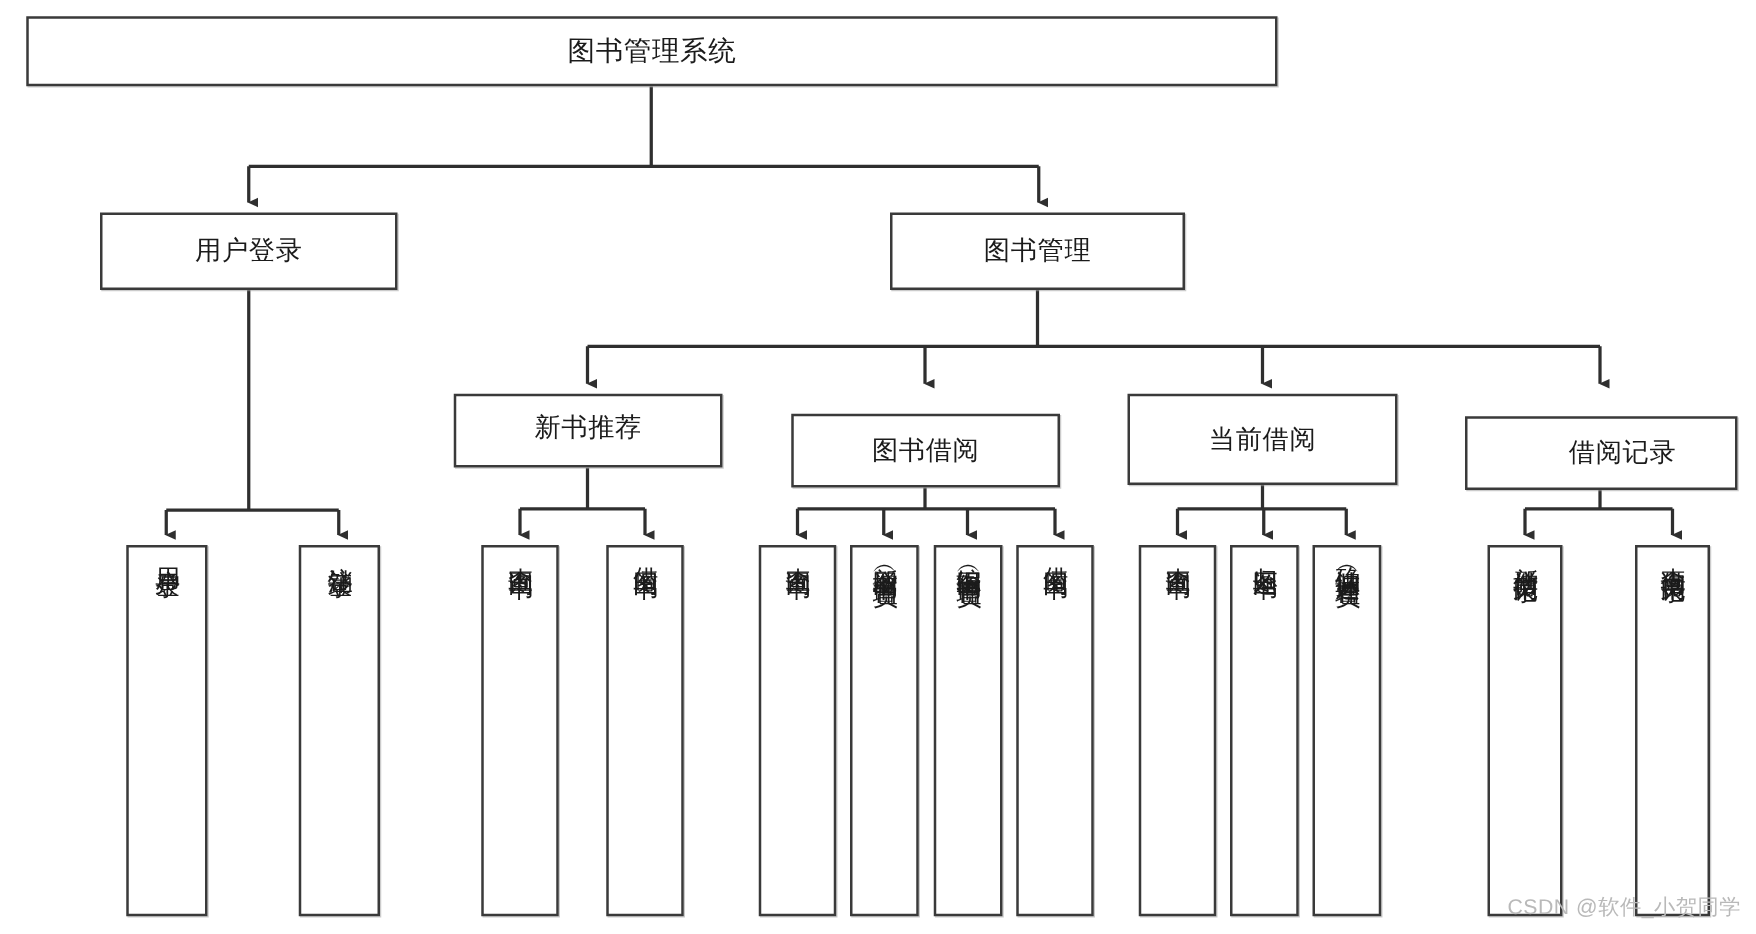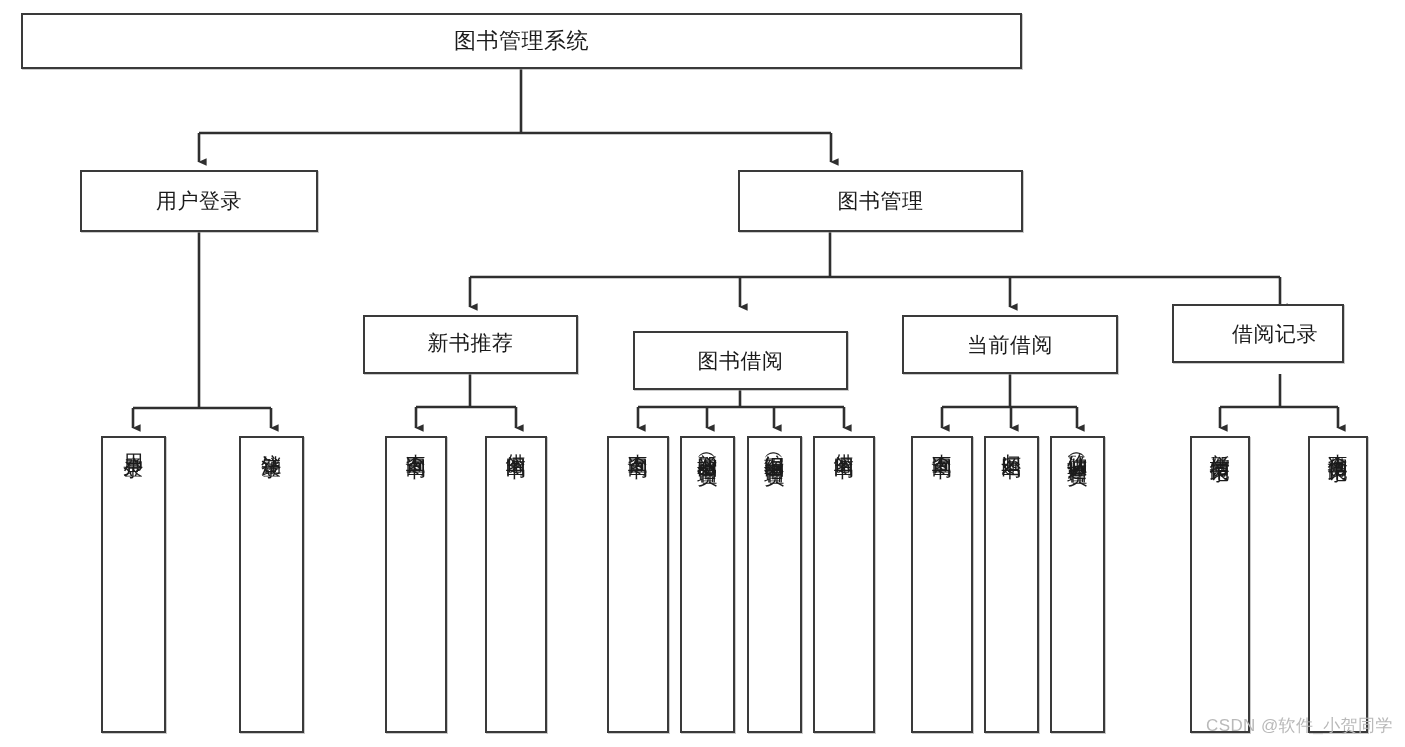--- a/index.html
+++ b/index.html
@@ -126,34 +126,34 @@
     </g>
   </svg>
 
   <div class="node horiz root" style="left:21px; top:13px; width:1001px; height:56px;">
     <span class="lbl">图书管理系统</span>
   </div>
 
   <div class="node horiz" style="left:80px; top:170px; width:238px; height:62px;">
     <span class="lbl">用户登录</span>
   </div>
-  <div class="node horiz" style="left:712px; top:170px; width:285px; height:62px;margin-left:26px;">
+  <div class="node horiz" style="left:712px; top:170px; width:236px; height:62px;">
     <span class="lbl">图书管理</span>
   </div>
 
   <div class="node horiz" style="left:363px; top:315px; width:215px; height:59px;font-family:Liberation Mono, monospace;">
     <span class="lbl">新书推荐</span>
   </div>
   <div class="node horiz" style="left:633px; top:315px; width:215px; height:59px;margin-top:16px;">
     <span class="lbl">图书借阅</span>
   </div>
-  <div class="node horiz" style="left:902px; top:315px; width:216px; height:59px;">
+  <div class="node horiz" style="left:902px; top:315px; width:216px; height:73px;">
     <span class="lbl">当前借阅</span>
   </div>
-  <div class="node horiz" style="left:1172px; top:304px; width:172px; height:59px;padding-left:34px;">
+  <div class="node horiz" style="left:1172px; top:333px; width:218px; height:59px;padding-left:34px;">
     <span class="lbl">借阅记录</span>
   </div>
 
   <div class="node leaf" style="left:101px; top:436px; width:65px; height:297px;">
     <span class="lbl">用户登录</span>
   </div>
   <div class="node leaf" style="left:239px; top:436px; width:65px; height:297px;">
     <span class="lbl">注销登录</span>
   </div>
 

